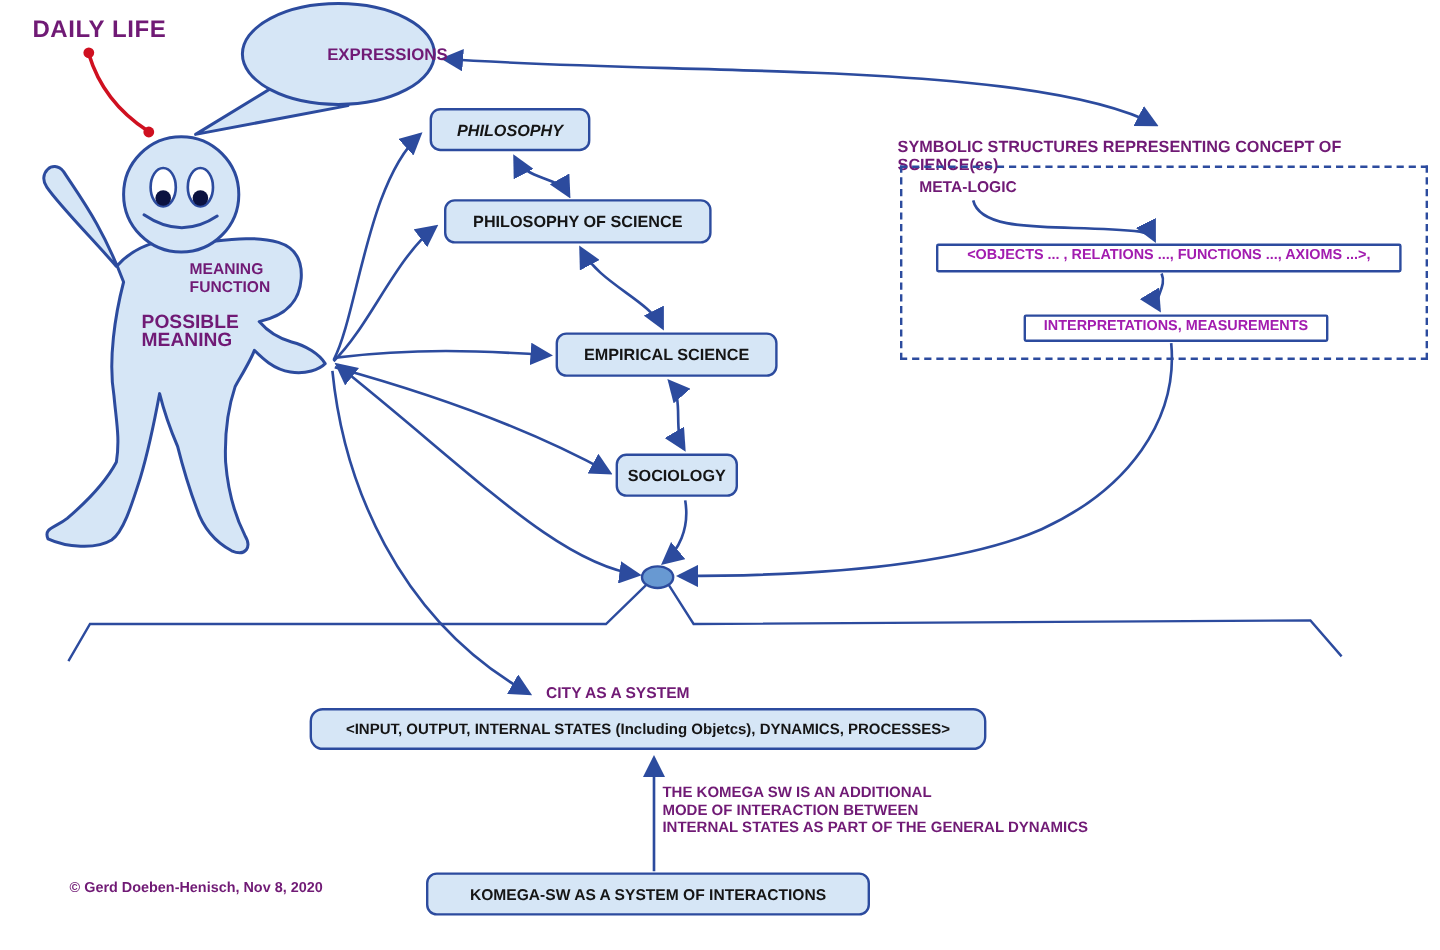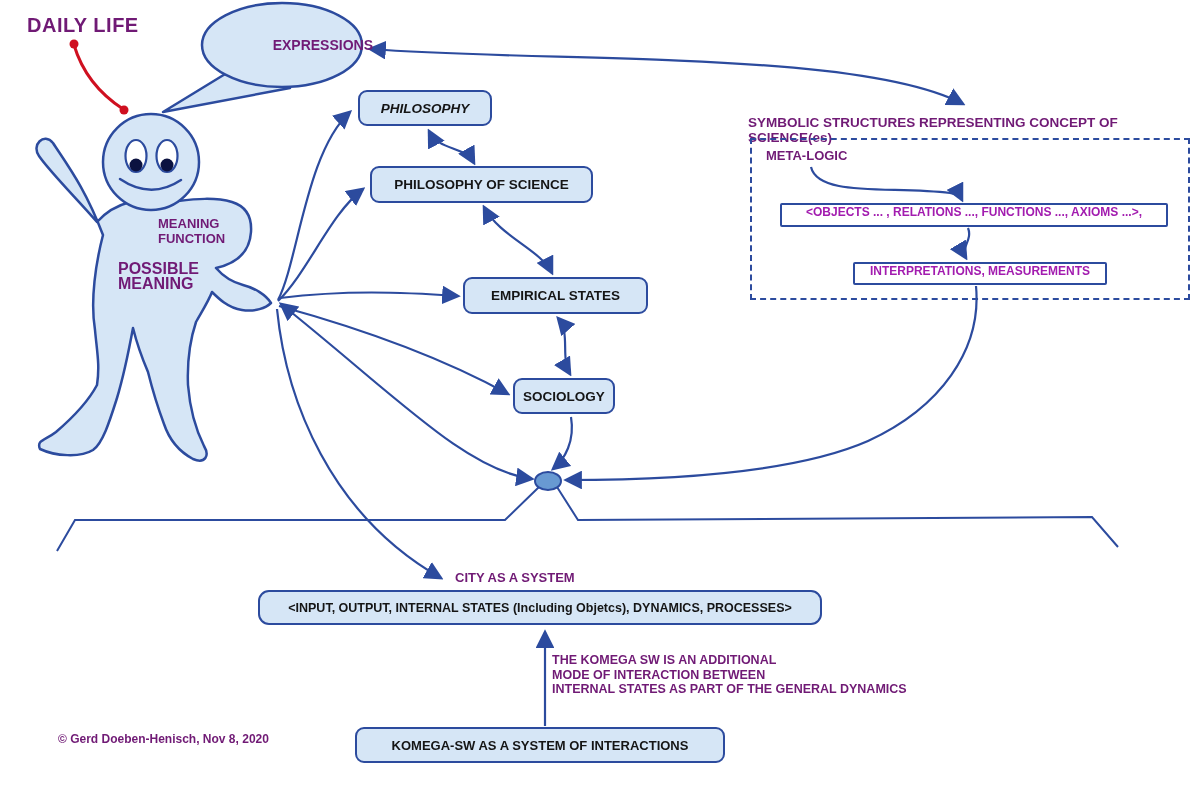--- a/index.html
+++ b/index.html
@@ -116,21 +116,21 @@
   <div class="abs lbl preline" style="left:118px;top:261px;font-size:16px;line-height:15px;">POSSIBLE
 MEANING</div>
 
   <div class="node-box" style="left:358px;top:90px;width:134px;height:36px;font-style:italic;">
     <span>PHILOSOPHY</span>
   </div>
   <div class="node-box" style="left:370px;top:166px;width:223px;height:37px;align-items:center;">
     <span>PHILOSOPHY OF SCIENCE</span>
   </div>
   <div class="node-box" style="left:463px;top:277px;width:185px;height:37px;">
-    <span>EMPIRICAL STATES</span>
+    <span>EMPIRICAL SCIENCE</span>
   </div>
   <div class="node-box" style="left:513px;top:378px;width:102px;height:36px;">
     <span>SOCIOLOGY</span>
   </div>
 
   <div class="abs lbl" style="left:748px;top:115px;font-size:13.5px;">SYMBOLIC STRUCTURES REPRESENTING CONCEPT OF SCIENCE(es)</div>
   <div class="dashed-box" style="left:750px;top:138px;width:440px;height:162px;"></div>
   <div class="abs lbl" style="left:766px;top:148px;font-size:13px;">META-LOGIC</div>
   <div class="plain-box" style="left:780px;top:203px;width:388px;height:24px;">
     <span>&lt;OBJECTS ... , RELATIONS ..., FUNCTIONS ..., AXIOMS ...&gt;,</span>

